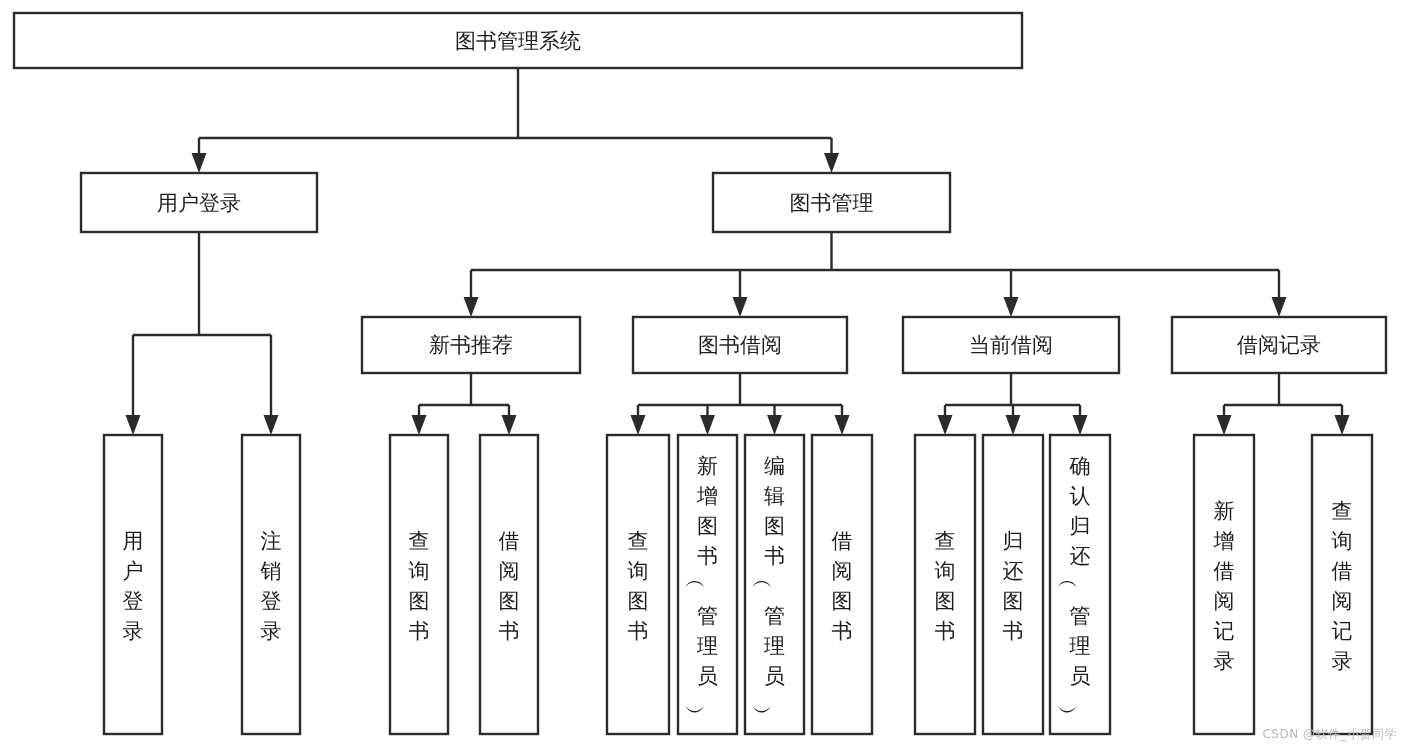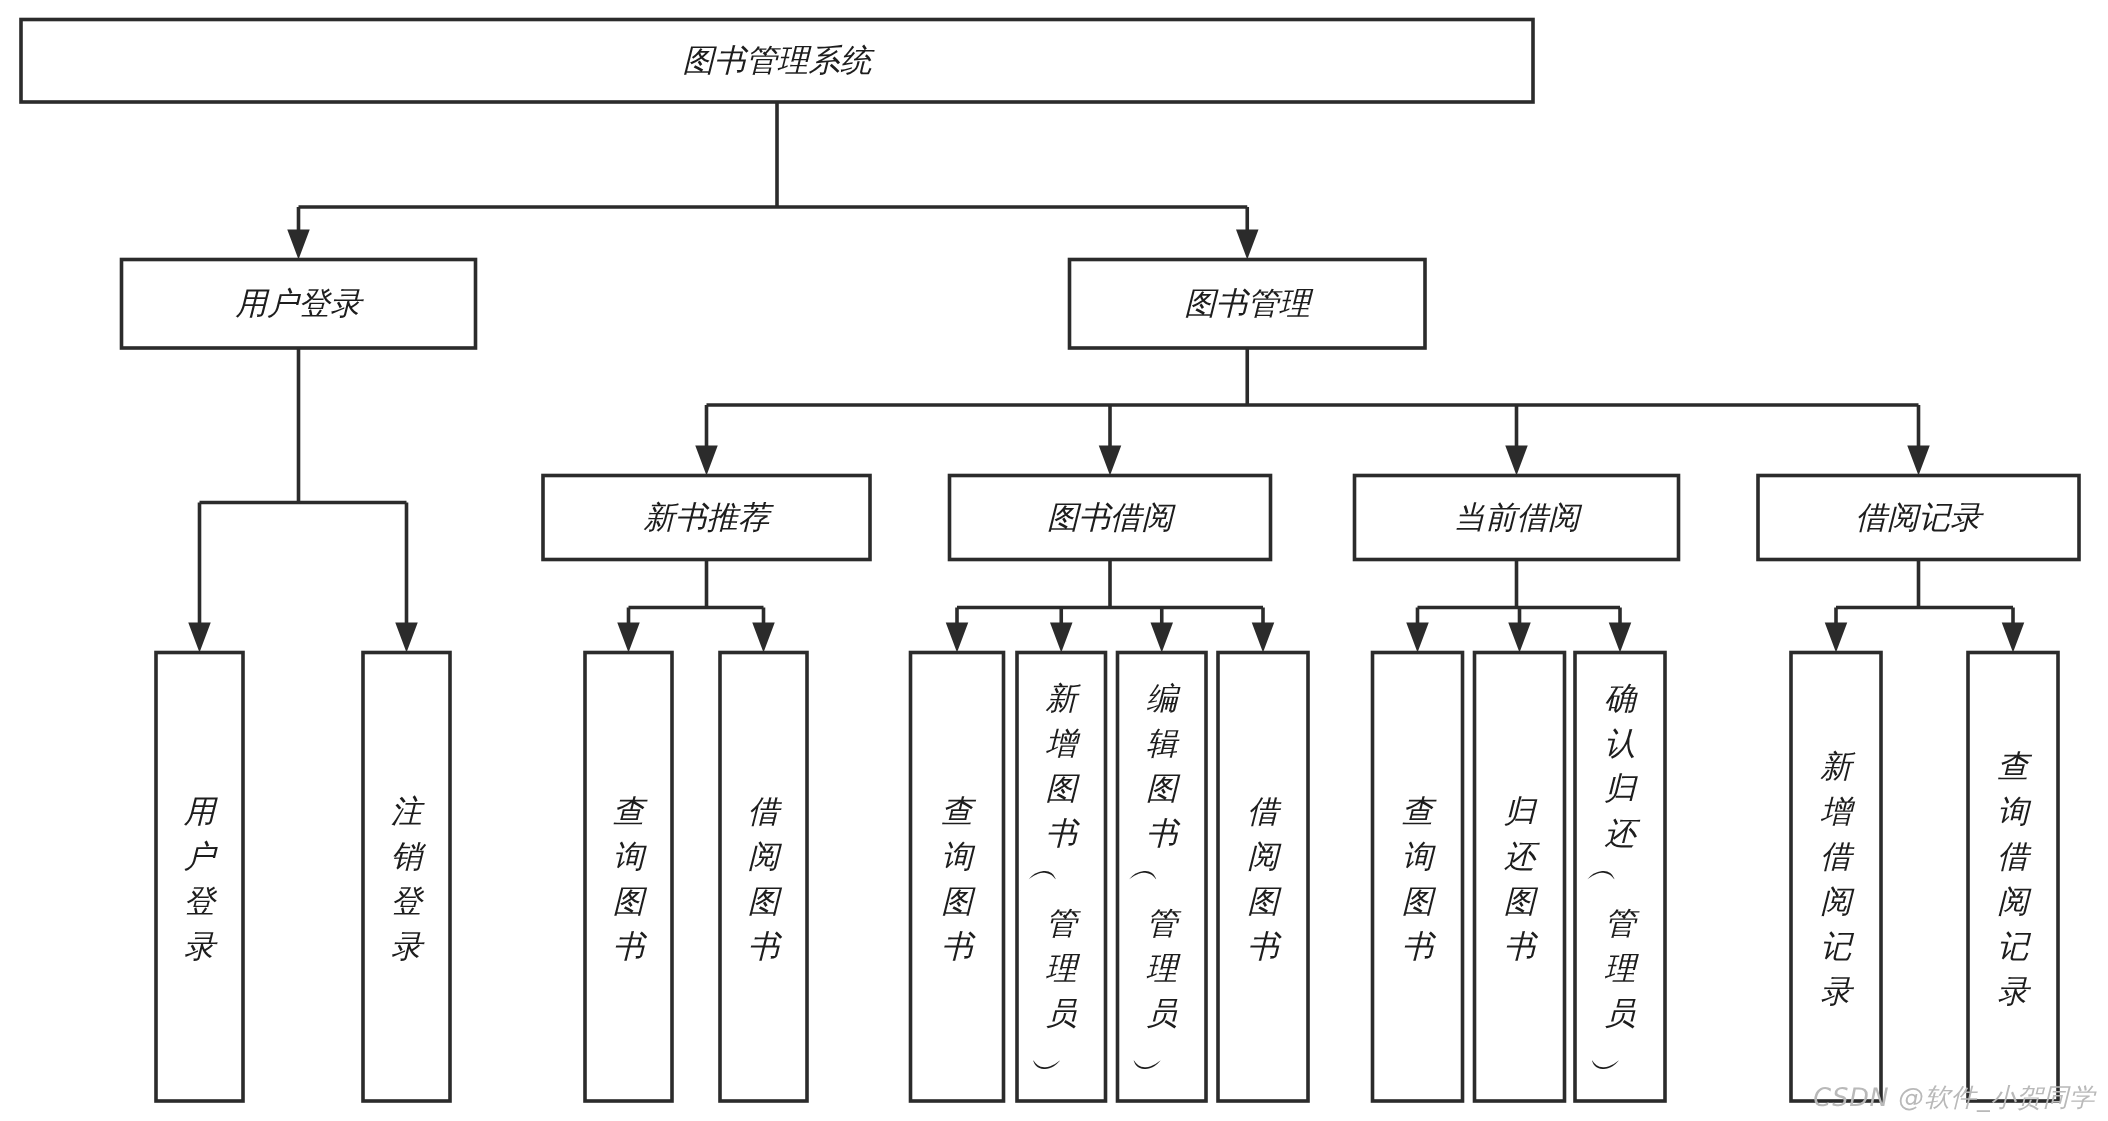--- a/index.html
+++ b/index.html
@@ -12,21 +12,20 @@
     width: 1405px;
     height: 747px;
     overflow: hidden;
     font-family: "DejaVu Sans", "Liberation Sans", sans-serif;
   }
   #diagram-root {
     position: relative;
     width: 1405px;
     height: 747px;
     background: #ffffff;
-    font-style: italic;
   }
   svg#tree-svg {
     position: absolute;
     left: 0;
     top: 0;
     width: 1405px;
     height: 747px;
     display: block;
   }
   .node-box {
@@ -55,21 +54,21 @@
     font-family: "DejaVu Sans", "Liberation Sans", sans-serif;
     font-size: 21px;
     fill: #1d1d1d;
     text-anchor: middle;
   }
   .watermark {
     position: absolute;
     right: 8px;
     bottom: 4px;
     font-family: "DejaVu Sans", "Liberation Sans", sans-serif;
-    font-size: 17px;
+    font-size: 12px;
     color: #b9b9b9;
     letter-spacing: 0.5px;
     white-space: nowrap;
     user-select: none;
   }
 </style>
 </head>
 <body>
 
 <div id="diagram-root">

